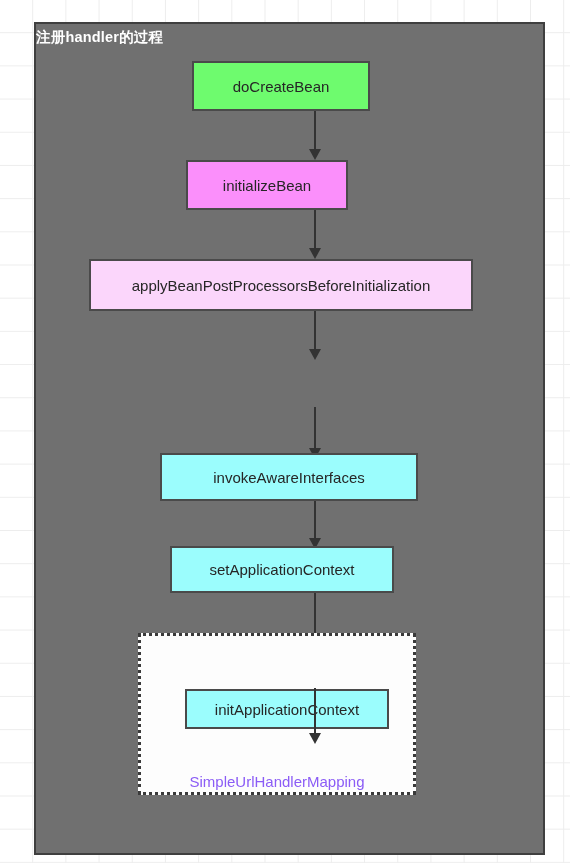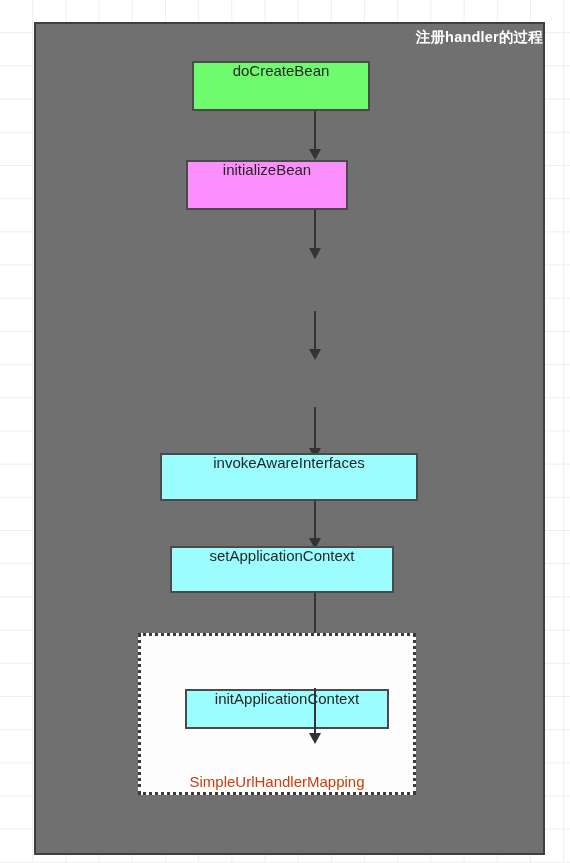--- a/index.html
+++ b/index.html
@@ -30,33 +30,34 @@
     height: 833px;
     background: #707070;
     border: 2px solid #3f3f3f;
   }
 
   #panel-title {
     position: absolute;
     left: 0;
     top: 4px;
     width: 100%;
-    text-align: right;
+    text-align: left;
     color: #ffffff;
     font-size: 14.5px;
     font-weight: bold;
     letter-spacing: 0.2px;
     white-space: nowrap;
   }
 
   
   .node {
     position: absolute;
     border: 2px solid #4a4a4a;
     display: flex;
+    align-items: center;
     justify-content: center;
     color: #262626;
     font-size: 15px;
     white-space: nowrap;
     line-height: 1;
   }
 
   
   .arrow {
     position: absolute;
@@ -86,21 +87,21 @@
     position: absolute;
     background: #fdfdfd;
     border: 3px dotted #3a3a3a;
   }
   #subgroup-label {
     position: absolute;
     left: 0;
     bottom: 2px;
     width: 100%;
     text-align: center;
-    color: #c2410c;
+    color: #8b5cf6;
     font-size: 15px;
     white-space: nowrap;
   }
 
   
   
   #node-docreatebean        { left: 156px; top: 37px;  width: 178px; height: 50px; }
   #arrow-1                  { left: 272px; top: 87px;  height: 49px; }
   #arrow-1 .shaft           { height: 38px; }
 
@@ -150,20 +151,23 @@
 
     <div class="node" id="node-initializebean" style="background:#fb8ffb">
       <span>initializeBean</span>
     </div>
 
     <div class="arrow" id="arrow-2">
       <div class="shaft"></div>
       <div class="head"></div>
     </div>
 
+    <div class="node" id="node-applybean" style="background:#fbd6fb">
+      <span>applyBeanPostProcessorsBeforeInitialization</span>
+    </div>
 
     <div class="arrow" id="arrow-3">
       <div class="shaft"></div>
       <div class="head"></div>
     </div>
 
 
     <div class="arrow" id="arrow-4">
       <div class="shaft"></div>
       <div class="head"></div>

